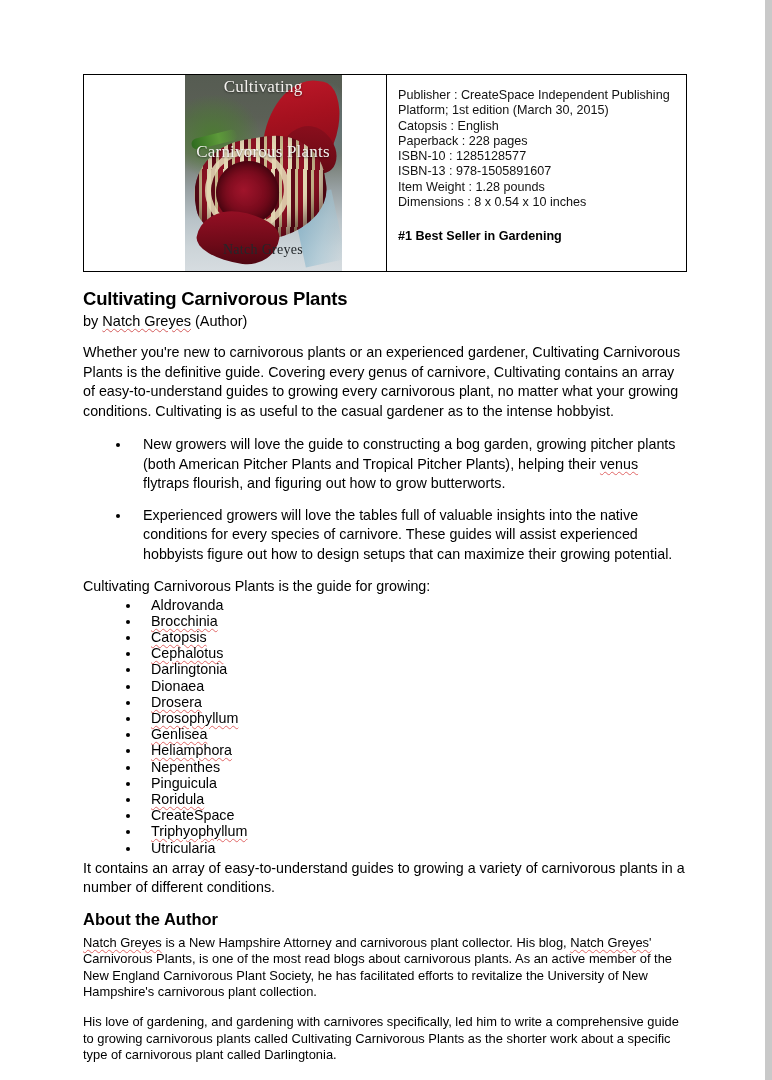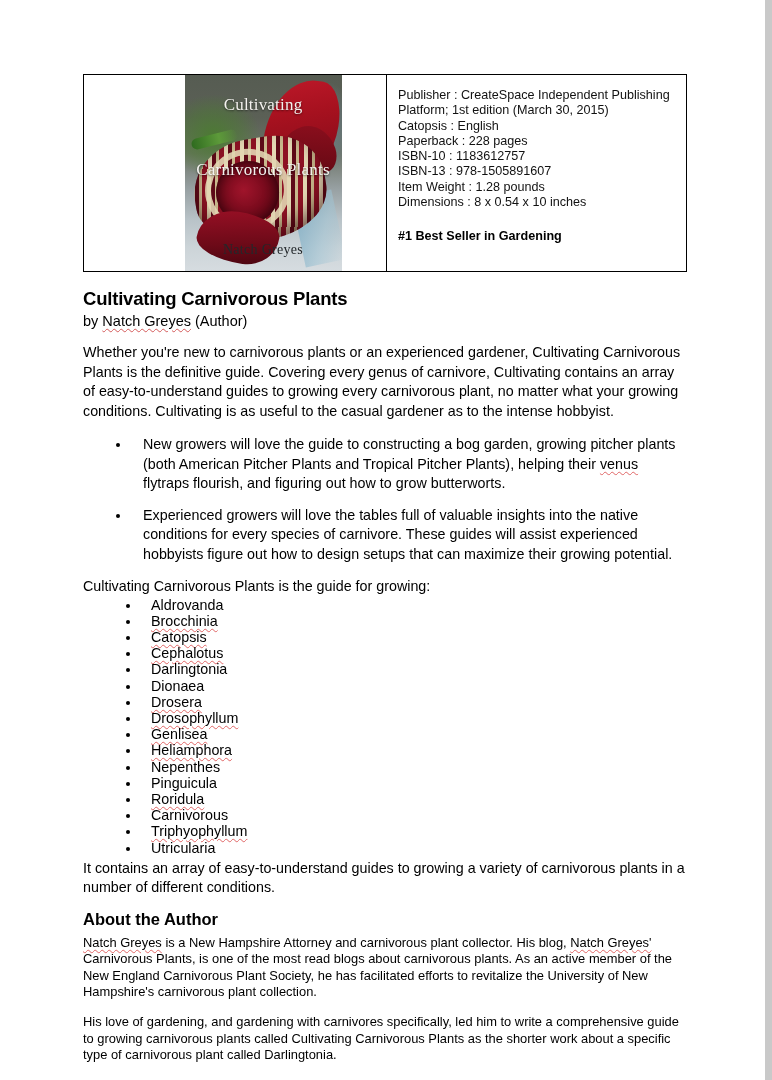--- a/index.html
+++ b/index.html
@@ -184,21 +184,21 @@
     width: 52%;
     height: 26%;
     border-radius: 46% 54% 40% 60% / 60% 40% 60% 40%;
     transform: rotate(8deg);
     background: linear-gradient(170deg, #9b1026 0%, #6d0a18 60%, #470510 100%);
   }
   .cov-title {
     position: absolute;
     left: 0;
     right: 0;
-    top: 18px;
+    top: 0;
     text-align: center;
     font-family: "Liberation Serif", serif;
     font-size: 17px;
     line-height: 1.42;
     color: #f4f2ef;
     text-shadow: 0 1px 2px rgba(0,0,0,0.55);
     letter-spacing: 0.2px;
   }
   .cov-title .l1 { display: block; }
   .cov-title .l2 { display: block; margin-top: 41px; }
@@ -331,21 +331,21 @@
             <span class="l2">Carnivorous Plants</span>
           </div>
           <div class="cov-author">Natch Greyes</div>
         </div>
       </div>
 
       <div class="cell-details">
         <div class="detail-line wrap">Publisher  :  CreateSpace Independent Publishing Platform; 1st edition (March 30, 2015)</div>
         <div class="detail-line">Catopsis  :  English</div>
         <div class="detail-line">Paperback  :  228 pages</div>
-        <div class="detail-line">ISBN-10  :  1183612757</div>
+        <div class="detail-line">ISBN-10  :  1285128577</div>
         <div class="detail-line">ISBN-13  :  978-1505891607</div>
         <div class="detail-line">Item Weight  :  1.28 pounds</div>
         <div class="detail-line">Dimensions  :  8 x 0.54 x 10 inches</div>
         <div class="best-seller">#1 Best Seller in Gardening</div>
       </div>
 
     </div>
 
     <h1 class="book-title">Cultivating Carnivorous Plants</h1>
     <div class="byline">
@@ -368,21 +368,21 @@
       <li><span class="spell">Cephalotus</span></li>
       <li><span>Darlingtonia</span></li>
       <li><span>Dionaea</span></li>
       <li><span class="spell">Drosera</span></li>
       <li><span class="spell">Drosophyllum</span></li>
       <li><span class="spell">Genlisea</span></li>
       <li><span class="spell">Heliamphora</span></li>
       <li><span>Nepenthes</span></li>
       <li><span>Pinguicula</span></li>
       <li><span class="spell">Roridula</span></li>
-      <li><span>Carnivorous</span></li>
+      <li><span>CreateSpace</span></li>
       <li><span class="spell">Triphyophyllum</span></li>
       <li><span>Utricularia</span></li>
     </ul>
 
     <p class="closing">It contains an array of easy-to-understand guides to growing a variety of carnivorous plants in a number of different conditions.</p>
 
     <h2 class="about">About the Author</h2>
     <p class="bio"><span class="spell">Natch Greyes</span><span> is a New Hampshire Attorney and carnivorous plant collector. His blog, </span><span class="spell">Natch Greyes'</span><span> Carnivorous Plants, is one of the most read blogs about carnivorous plants. As an active member of the New England Carnivorous Plant Society, he has facilitated efforts to revitalize the University of New Hampshire's carnivorous plant collection.</span></p>
     <p class="bio">His love of gardening, and gardening with carnivores specifically, led him to write a comprehensive guide to growing carnivorous plants called Cultivating Carnivorous Plants as the shorter work about a specific type of carnivorous plant called Darlingtonia.</p>
 

